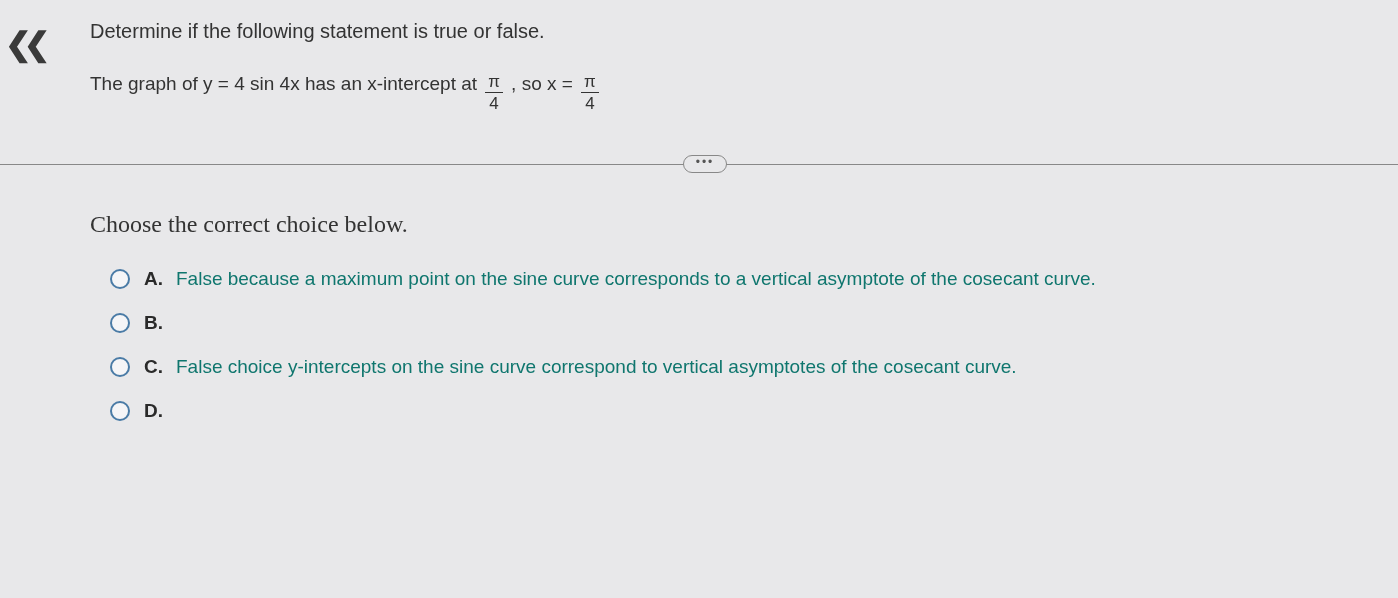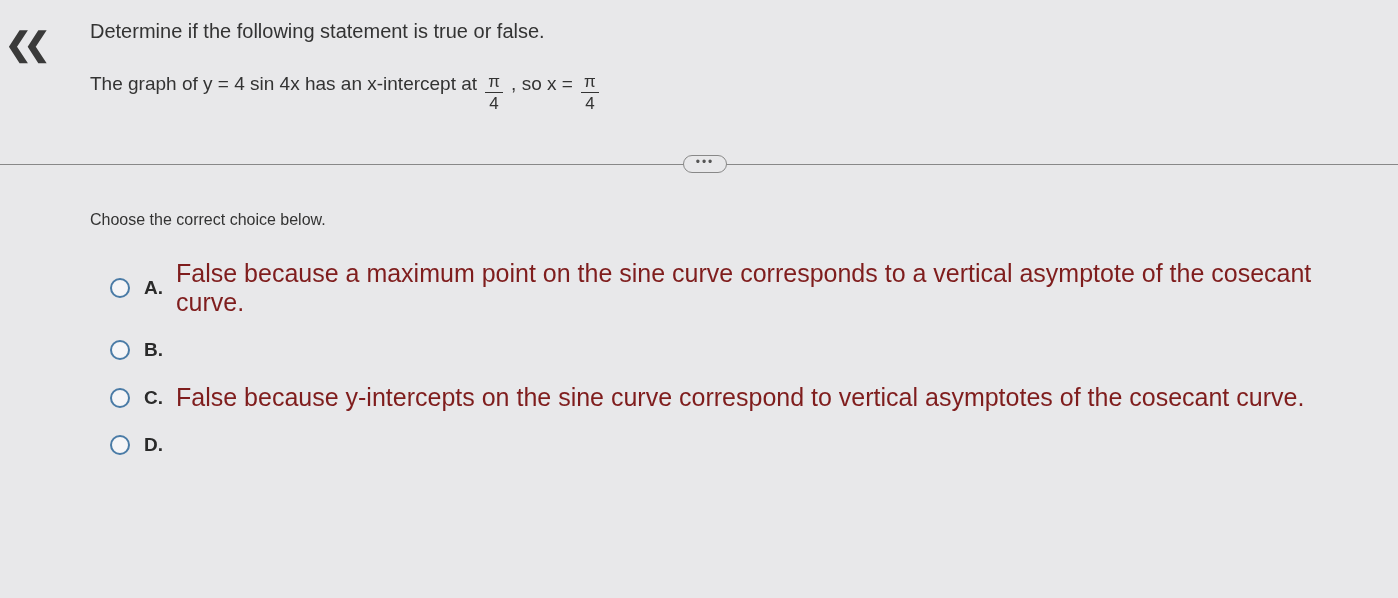--- a/index.html
+++ b/index.html
@@ -83,23 +83,24 @@
       display: flex;
       align-items: center;
       justify-content: center;
       font-size: 12px;
       letter-spacing: 2px;
       color: #555;
       line-height: 1;
       padding-bottom: 4px;
     }
     .choose-text {
-      font-size: 16px;
+      font-size: 24px;
       color: #333;
       margin-bottom: 30px;
+      font-family: Liberation Serif, serif;
     }
     .options {
       padding-left: 20px;
     }
     .option {
       display: flex;
       align-items: center;
       margin-bottom: 22px;
     }
     .radio {
@@ -112,22 +113,22 @@
       background: #f5f5f7;
     }
     .option-label {
       font-size: 19px;
       font-weight: bold;
       color: #2a2a2a;
       margin-right: 10px;
       min-width: 22px;
     }
     .option-text {
-      font-size: 25px;
-      color: #7f1d1d;
+      font-size: 19px;
+      color: #0f766e;
     }
   </style>
 </head>
 <body>
 
 <div class="back-arrow">
   <span>❮</span><span style="margin-left:-8px;">❮</span>
 </div>
 
 <div class="content">
@@ -162,21 +163,21 @@
       <span class="option-label">A.</span>
       <span class="option-text">False because a maximum point on the sine curve corresponds to a vertical asymptote of the cosecant curve.</span>
     </div>
     <div class="option">
       <div class="radio"></div>
       <span class="option-label">B.</span>
     </div>
     <div class="option">
       <div class="radio"></div>
       <span class="option-label">C.</span>
-      <span class="option-text">False because y-intercepts on the sine curve correspond to vertical asymptotes of the cosecant curve.</span>
+      <span class="option-text">False choice y-intercepts on the sine curve correspond to vertical asymptotes of the cosecant curve.</span>
     </div>
     <div class="option">
       <div class="radio"></div>
       <span class="option-label">D.</span>
     </div>
   </div>
 
 </div>
 
 </body></html>

